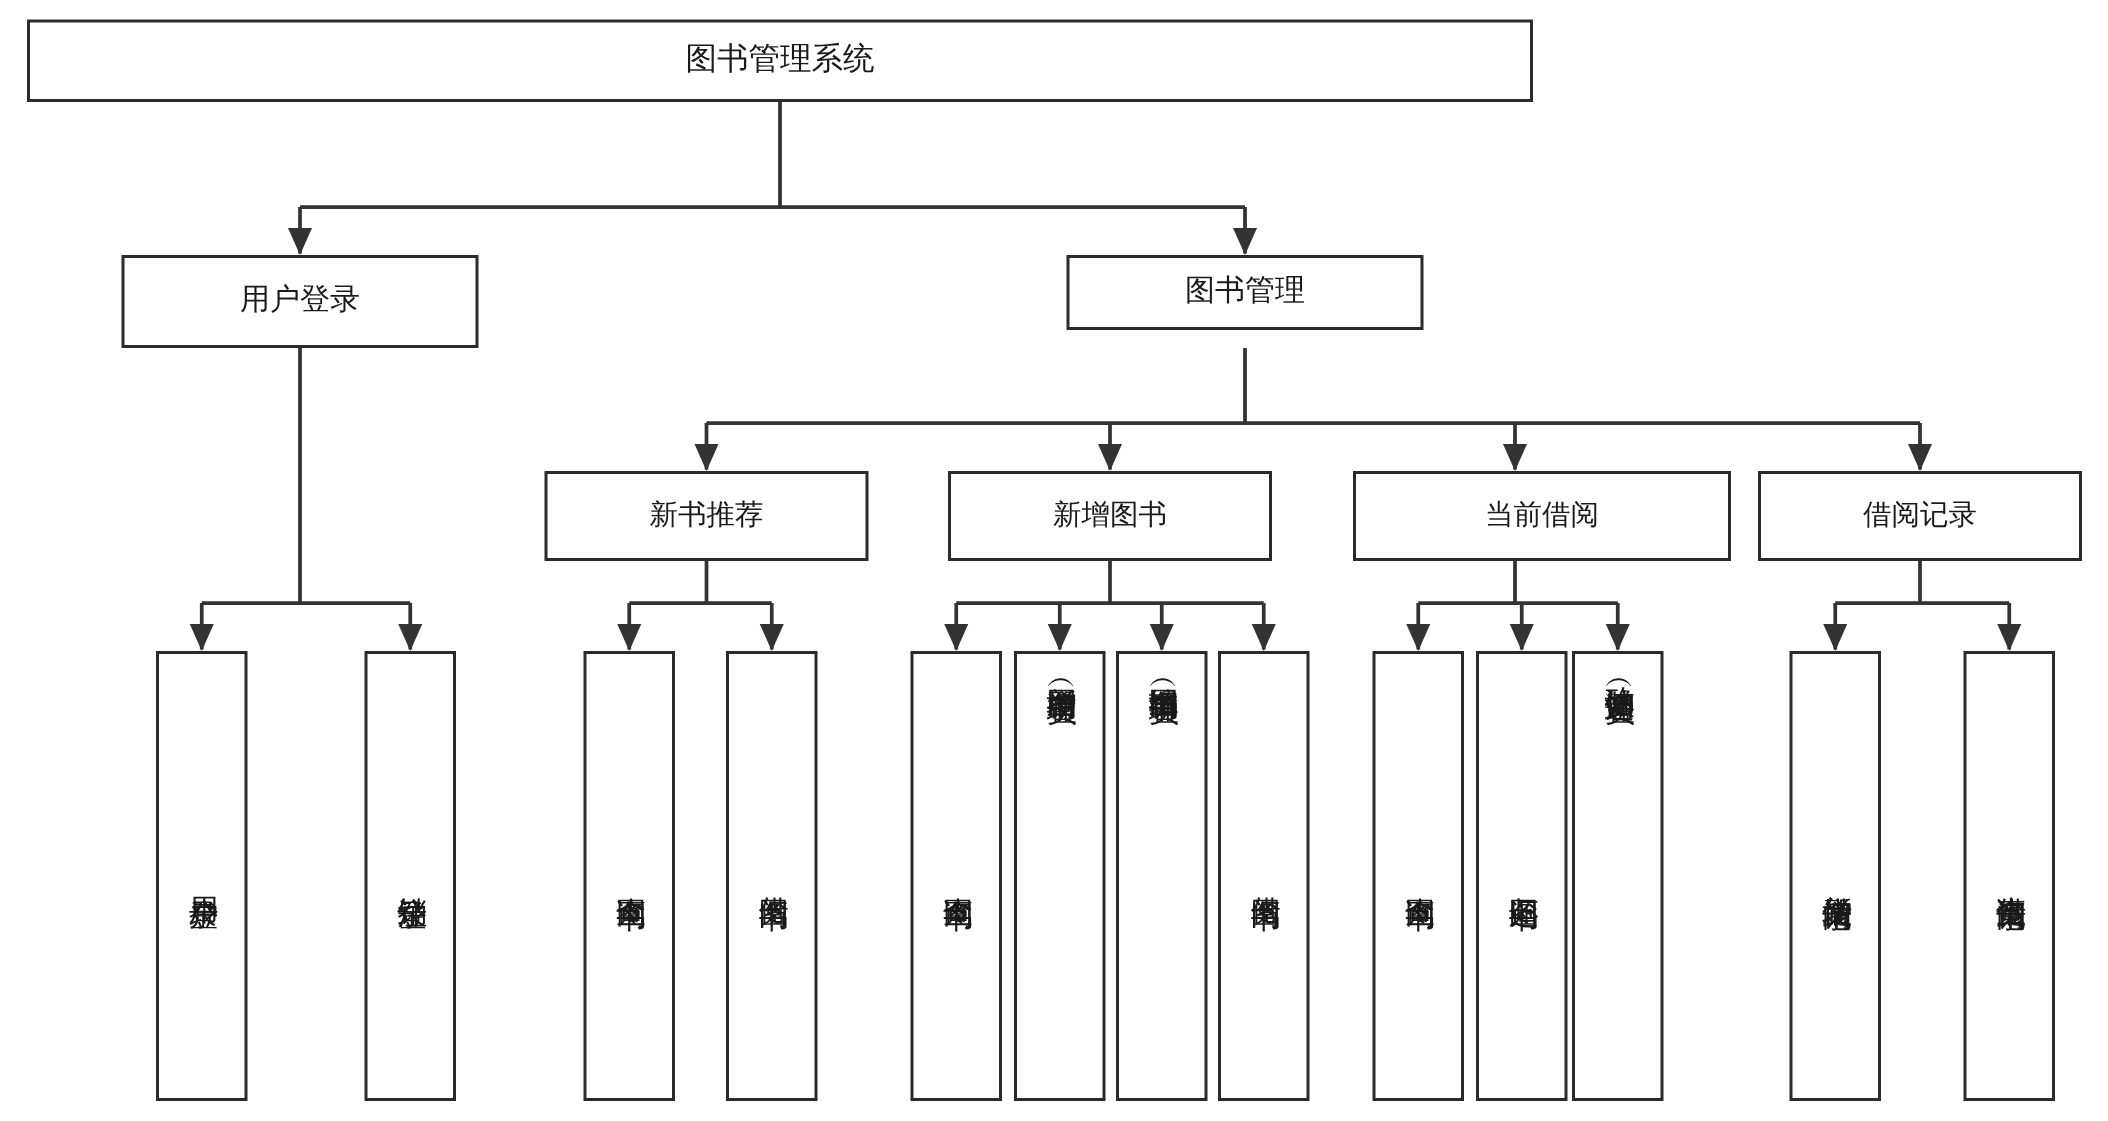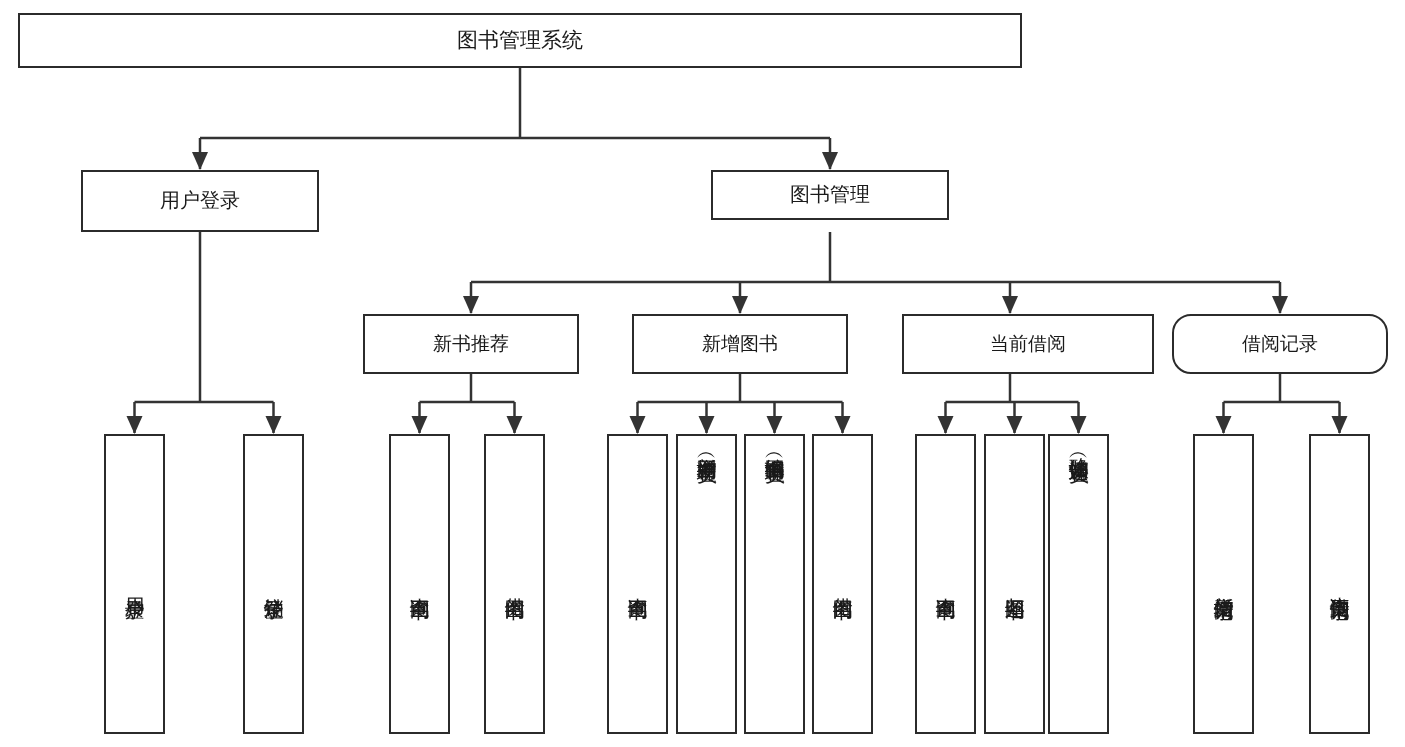--- a/index.html
+++ b/index.html
@@ -143,21 +143,21 @@
       </div>
       <div class="node level3" style="left: 363px; top: 314px; width: 216px; height: 60px;">
         <span>新书推荐</span>
       </div>
       <div class="node level3" style="left: 632px; top: 314px; width: 216px; height: 60px;">
         <span>新增图书</span>
       </div>
       <div class="node level3" style="left: 902px; top: 314px; width: 252px; height: 60px;">
         <span>当前借阅</span>
       </div>
-      <div class="node level3" style="left: 1172px; top: 314px; width: 216px; height: 60px; border-radius: 19px;">
+      <div class="node level3" style="left: 1172px; top: 314px; width: 216px; height: 60px;">
         <span>借阅记录</span>
       </div>
       <div class="node leaf centered" style="left: 104px; top: 434px; width: 61px; height: 300px;">
         <span class="vtext">用户登录</span>
       </div>
       <div class="node leaf centered" style="left: 243px; top: 434px; width: 61px; height: 300px;">
         <span class="vtext">注销登录</span>
       </div>
       <div class="node leaf centered" style="left: 389px; top: 434px; width: 61px; height: 300px;">
         <span class="vtext">查询图书</span>

